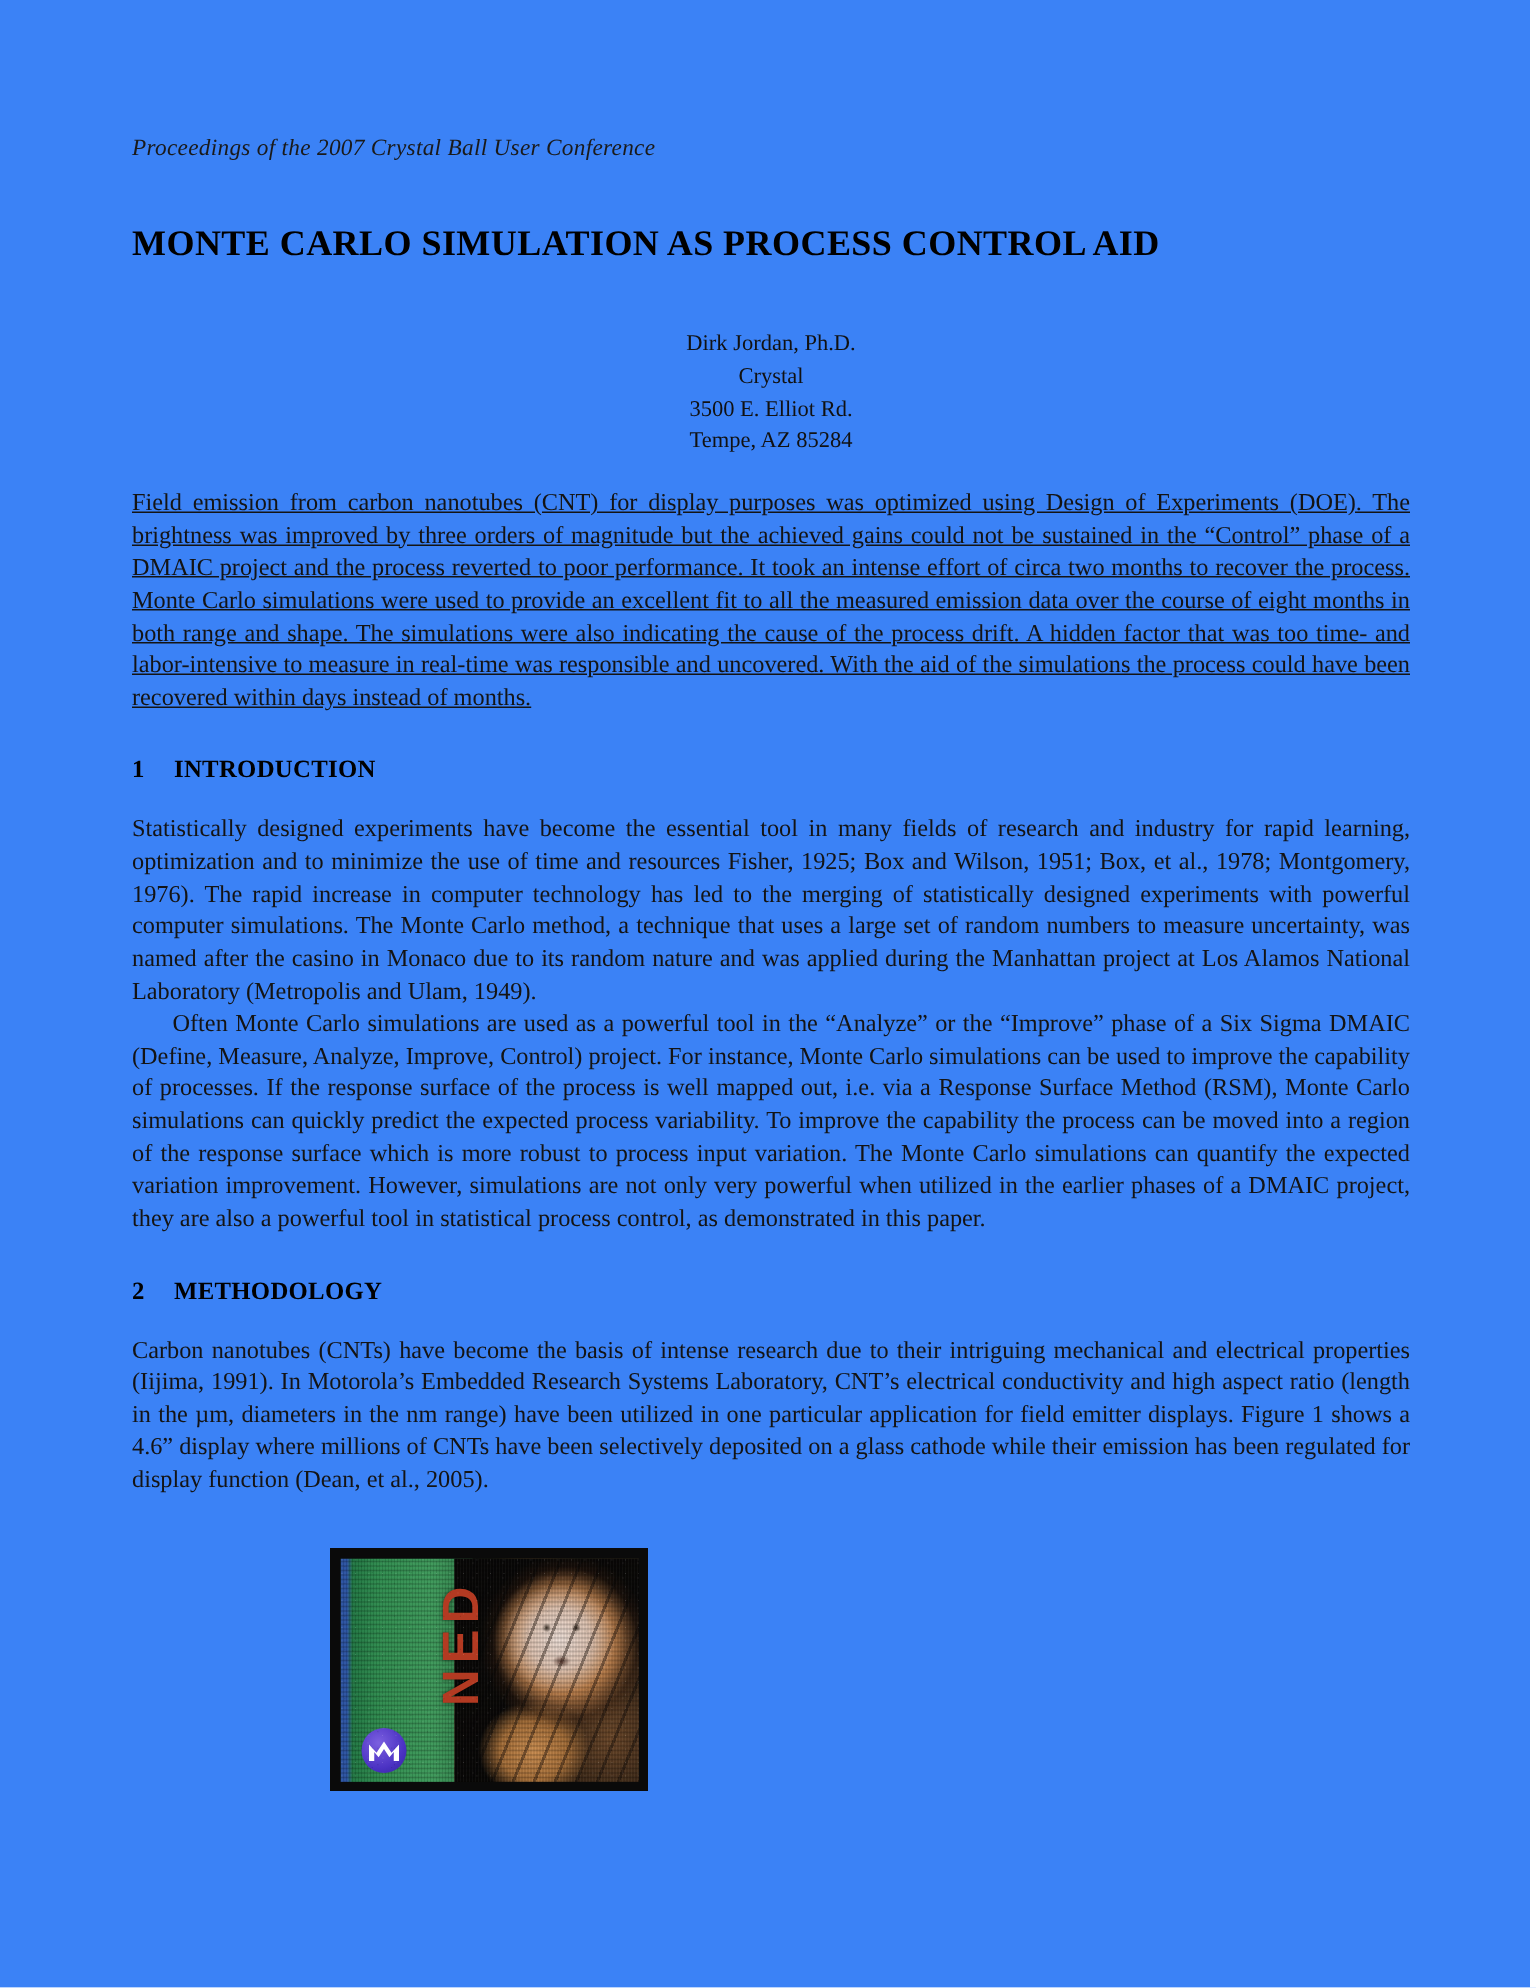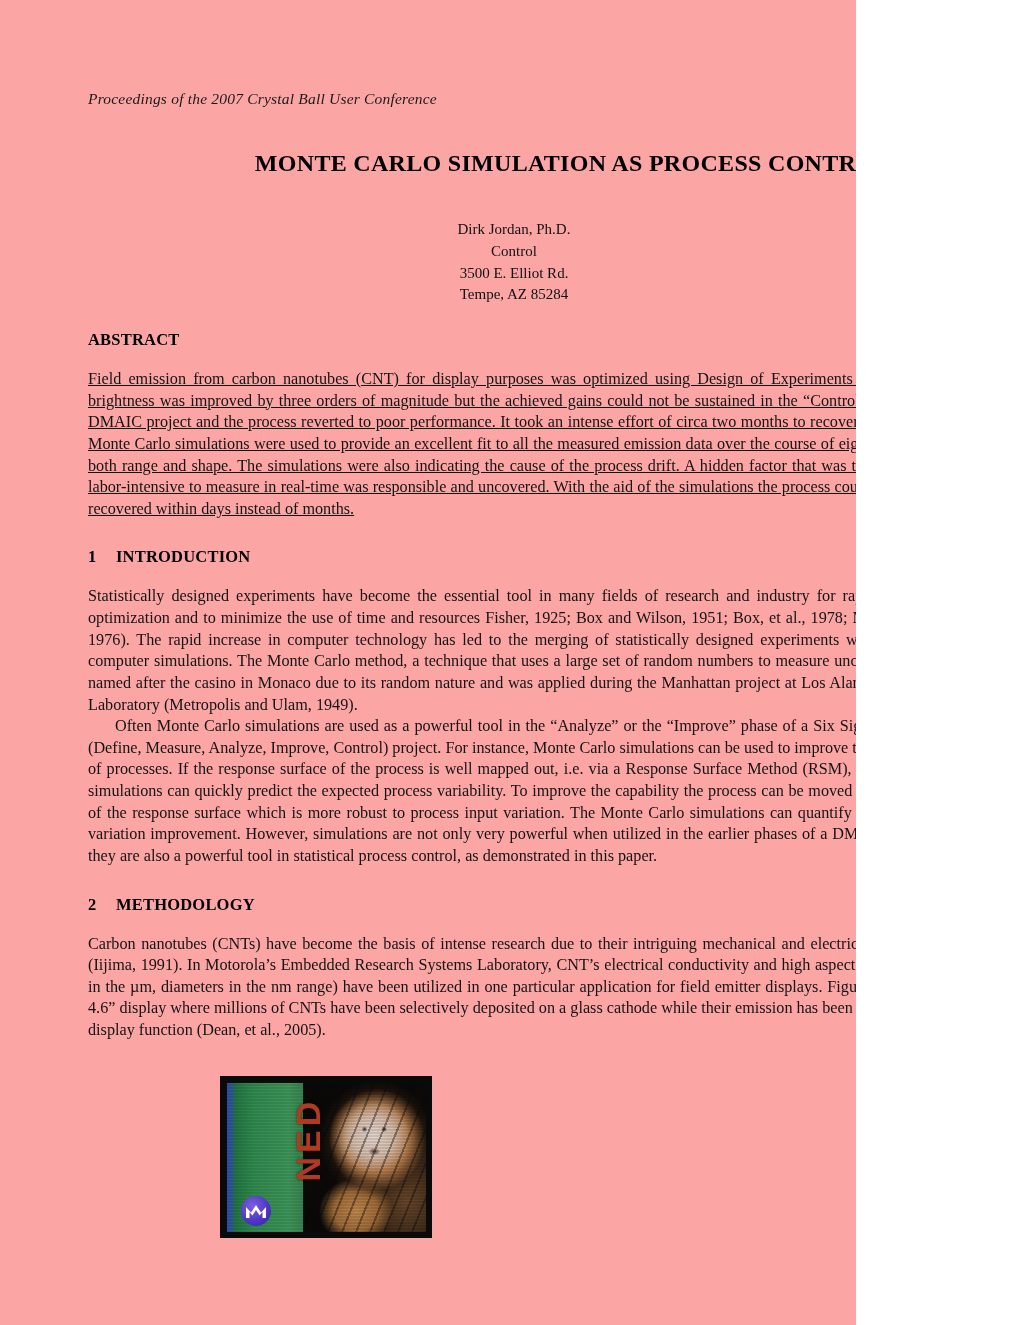--- a/index.html
+++ b/index.html
@@ -2,44 +2,44 @@
 <html><head>
 <meta charset="utf-8">
 <style>
   html, body {
     margin: 0;
     padding: 0;
     background: #ffffff;
   }
   .page {
     position: relative;
-    width: 856px;
+    width: 1020px;
     height: 1325px;
-    background: #fca5a5;
+    background: #3b82f6;
     font-family: "Liberation Serif", "DejaVu Serif", serif;
     color: #121212;
     overflow: hidden;
   }
   .content {
     position: absolute;
     left: 88px;
     top: 0;
     width: 852px;
   }
 
   .running-head {
     font-style: italic;
     font-size: 15.5px;
     letter-spacing: 0.2px;
     margin-top: 90px;
     color: #1a1a1a;
   }
 
   .doc-title {
-    text-align: right;
+    text-align: left;
     font-weight: bold;
     font-size: 24px;
     letter-spacing: 0.3px;
     margin-top: 42px;
     color: #000;
   }
 
   .author-block {
     text-align: center;
     font-size: 15px;
@@ -219,26 +219,25 @@
 
 <div class="page">
   <div class="content">
 
     <div class="running-head">Proceedings of the 2007 Crystal Ball User Conference</div>
 
     <h1 class="doc-title">MONTE CARLO SIMULATION AS PROCESS CONTROL AID</h1>
 
     <div class="author-block">
       <div>Dirk Jordan, Ph.D.</div>
-      <div>Control</div>
+      <div>Crystal</div>
       <div>3500 E. Elliot Rd.</div>
       <div>Tempe, AZ 85284</div>
     </div>
 
-    <div class="sec-head abstract-head">ABSTRACT</div>
     <p class="body first">Field emission from carbon nanotubes (CNT) for display purposes was optimized using Design of Experiments (DOE).  The brightness was improved by three orders of magnitude but the achieved gains could not be sustained in the “Control” phase of a DMAIC project and the process reverted to poor performance.  It took an intense effort of circa two months to recover the process.  Monte Carlo simulations were used to provide an excellent fit to all the measured emission data over the course of eight months in both range and shape.  The simulations were also indicating the cause of the process drift.  A hidden factor that was too time- and labor-intensive to measure in real-time was responsible and uncovered.  With the aid of the simulations the process could have been recovered within days instead of months.</p>
 
     <div class="sec-block">
       <div class="sec-head">
         <span class="num">1</span><span>INTRODUCTION</span>
       </div>
       <p class="body">Statistically designed experiments have become the essential tool in many fields of research and industry for rapid learning, optimization and to minimize the use of time and resources Fisher, 1925; Box and Wilson, 1951; Box, et al., 1978; Montgomery, 1976).  The rapid increase in computer technology has led to the merging of statistically designed experiments with powerful computer simulations.  The Monte Carlo method, a technique that uses a large set of random numbers to measure uncertainty, was named after the casino in Monaco due to its random nature and was applied during the Manhattan project at Los Alamos National Laboratory (Metropolis and Ulam, 1949).</p>
       <p class="body indent" style="margin-top:0">Often Monte Carlo simulations are used as a powerful tool in the “Analyze” or the “Improve” phase of a Six Sigma DMAIC (Define, Measure, Analyze, Improve, Control) project.  For instance, Monte Carlo simulations can be used to improve the capability of processes.  If the response surface of the process is well mapped out, i.e. via a Response Surface Method (RSM), Monte Carlo simulations can quickly predict the expected process variability.  To improve the capability the process can be moved into a region of the response surface which is more robust to process input variation.  The Monte Carlo simulations can quantify the expected variation improvement.  However, simulations are not only very powerful when utilized in the earlier phases of a DMAIC project, they are also a powerful tool in statistical process control, as demonstrated in this paper.</p>
     </div>
 

